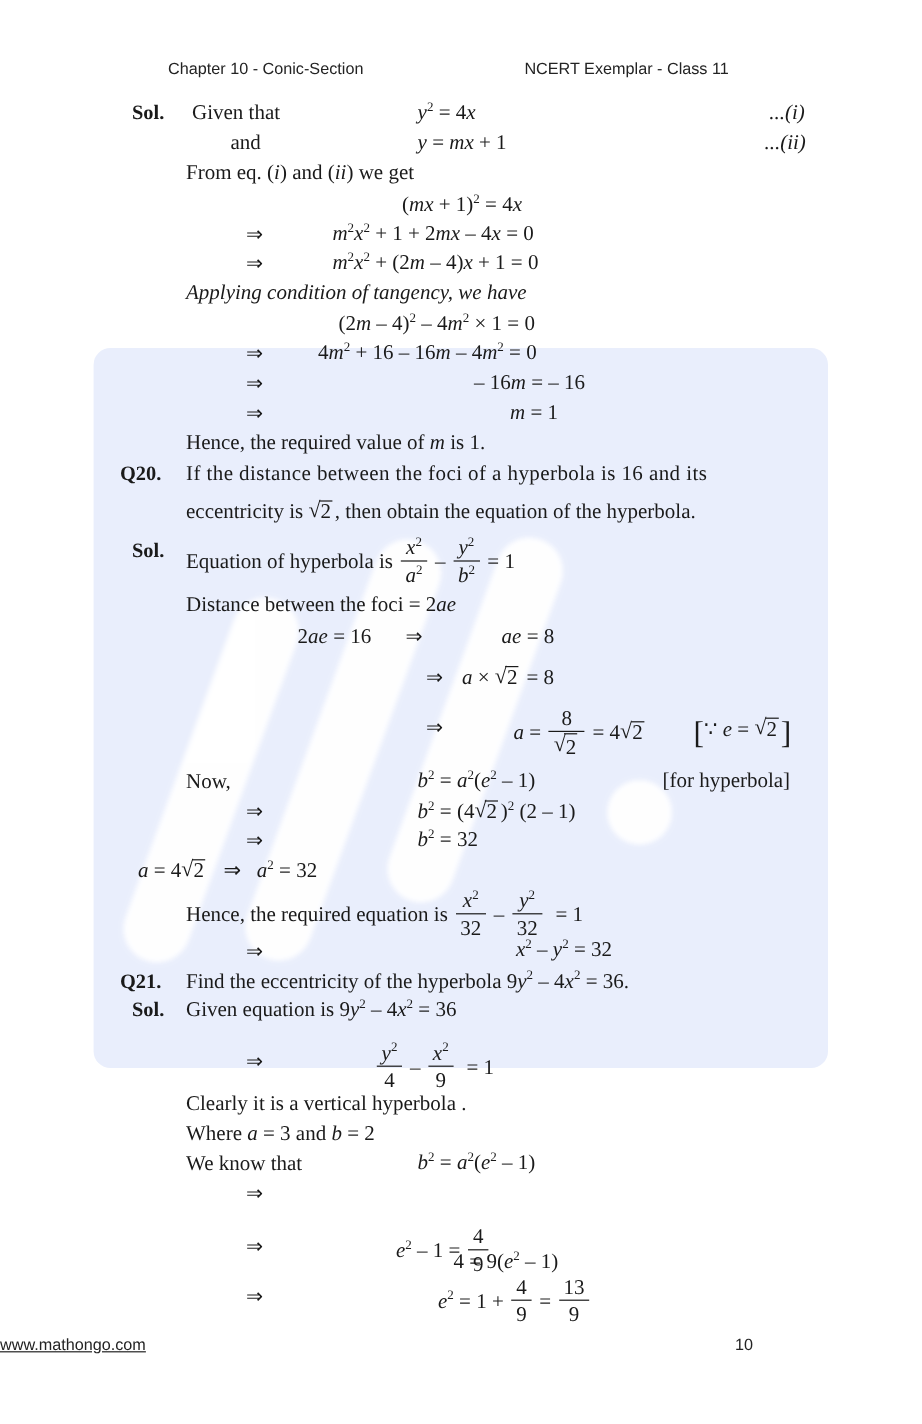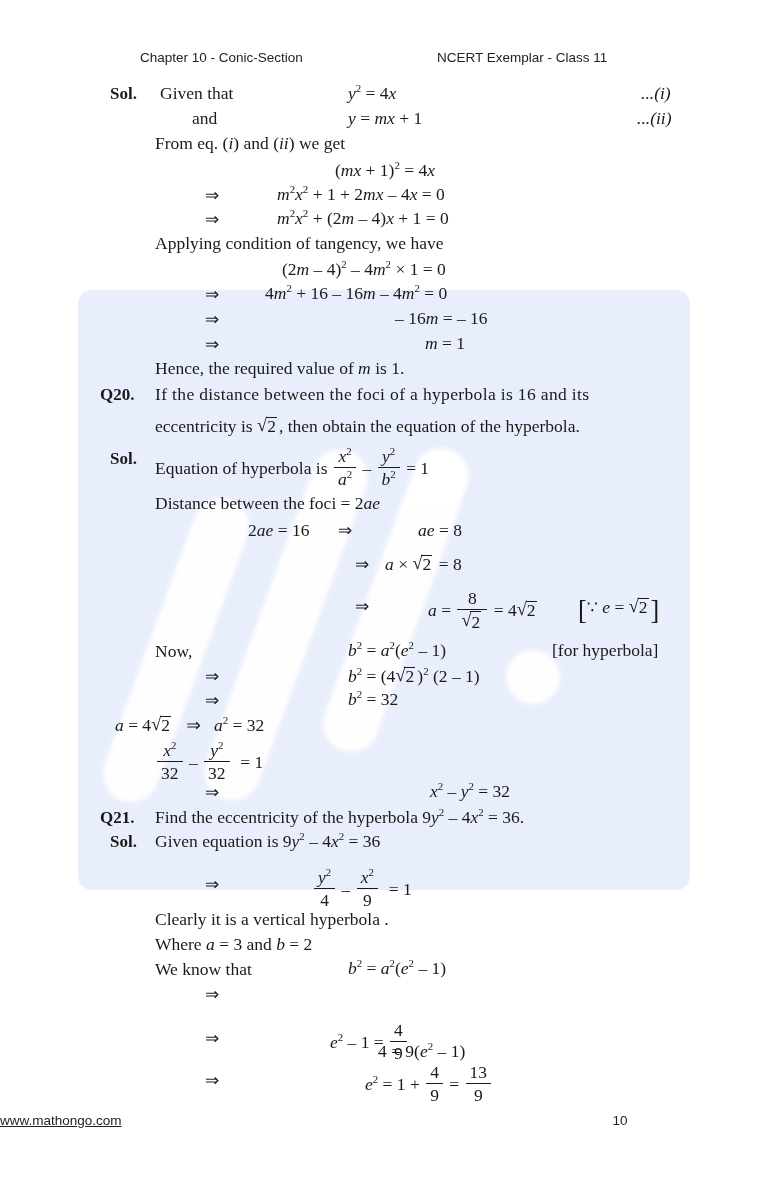--- a/index.html
+++ b/index.html
@@ -223,21 +223,21 @@
     <div class="line" style="left:155px; top:135px;">From eq. (<i>i</i>) and (<i>ii</i>) we get</div>
 
     <div class="line" style="left:335px; top:162px;">(<i>mx</i> + 1)<sup>2</sup> = 4<i>x</i></div>
 
     <div class="line arrow" style="left:205px; top:187px;">⇒</div>
     <div class="line" style="left:277px; top:186px;"><i>m</i><sup>2</sup><i>x</i><sup>2</sup> + 1 + 2<i>mx</i> – 4<i>x</i> = 0</div>
 
     <div class="line arrow" style="left:205px; top:211px;">⇒</div>
     <div class="line" style="left:277px; top:210px;"><i>m</i><sup>2</sup><i>x</i><sup>2</sup> + (2<i>m</i> – 4)<i>x</i> + 1 = 0</div>
 
-    <div class="line" style="left:155px; top:235px;">Applying condition of tangency, we have</div>
+    <div class="line" style="left:155px; top:235px;font-style:italic;">Applying condition of tangency, we have</div>
 
     <div class="line" style="left:282px; top:261px;">(2<i>m</i> – 4)<sup>2</sup> – 4<i>m</i><sup>2</sup> × 1 = 0</div>
 
     <div class="line arrow" style="left:205px; top:286px;">⇒</div>
     <div class="line" style="left:265px; top:285px;">4<i>m</i><sup>2</sup> + 16 – 16<i>m</i> – 4<i>m</i><sup>2</sup> = 0</div>
 
     <div class="line arrow" style="left:205px; top:311px;">⇒</div>
     <div class="line" style="left:395px; top:310px;">– 16<i>m</i> = – 16</div>
 
     <div class="line arrow" style="left:205px; top:336px;">⇒</div>
@@ -291,20 +291,21 @@
     <div class="line arrow" style="left:205px; top:668px;">⇒</div>
     <div class="line" style="left:348px; top:667px;"><i>b</i><sup>2</sup> = (4<span class="sqrt"><span class="rad">2</span></span>)<sup>2</sup> (2 – 1)</div>
 
     <div class="line arrow" style="left:205px; top:692px;">⇒</div>
     <div class="line" style="left:348px; top:691px;"><i>b</i><sup>2</sup> = 32</div>
 
     <div class="line" style="left:115px; top:716px;"><i>a</i> = 4<span class="sqrt"><span class="rad">2</span></span>
          &nbsp;&nbsp;⇒&nbsp;&nbsp; <i>a</i><sup>2</sup> = 32</div>
 
     <div class="line" style="left:155px; top:742px;">
+      <span>Hence, the required equation is</span>
       <span class="frac">
         <span class="num"><i>x</i><sup>2</sup></span>
         <span class="den">32</span>
       </span>
       <span>–</span>
       <span class="frac">
         <span class="num"><i>y</i><sup>2</sup></span>
         <span class="den">32</span>
       </span>
       &nbsp;<span>= 1</span>

